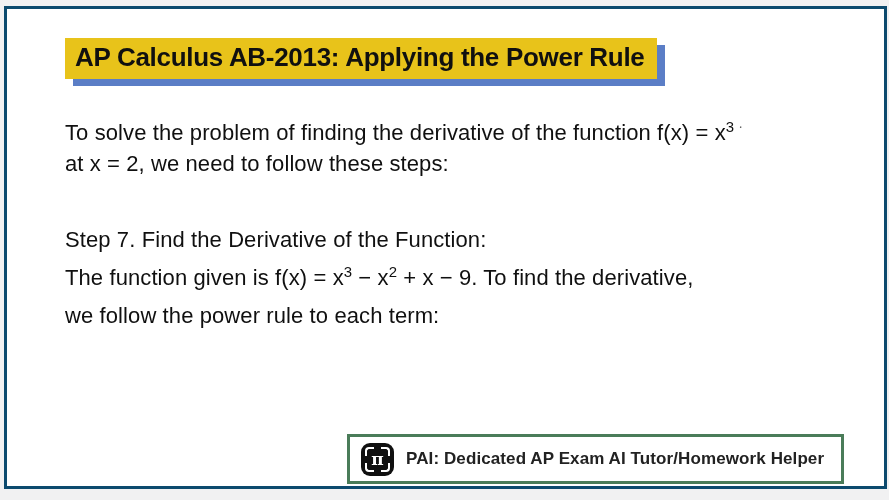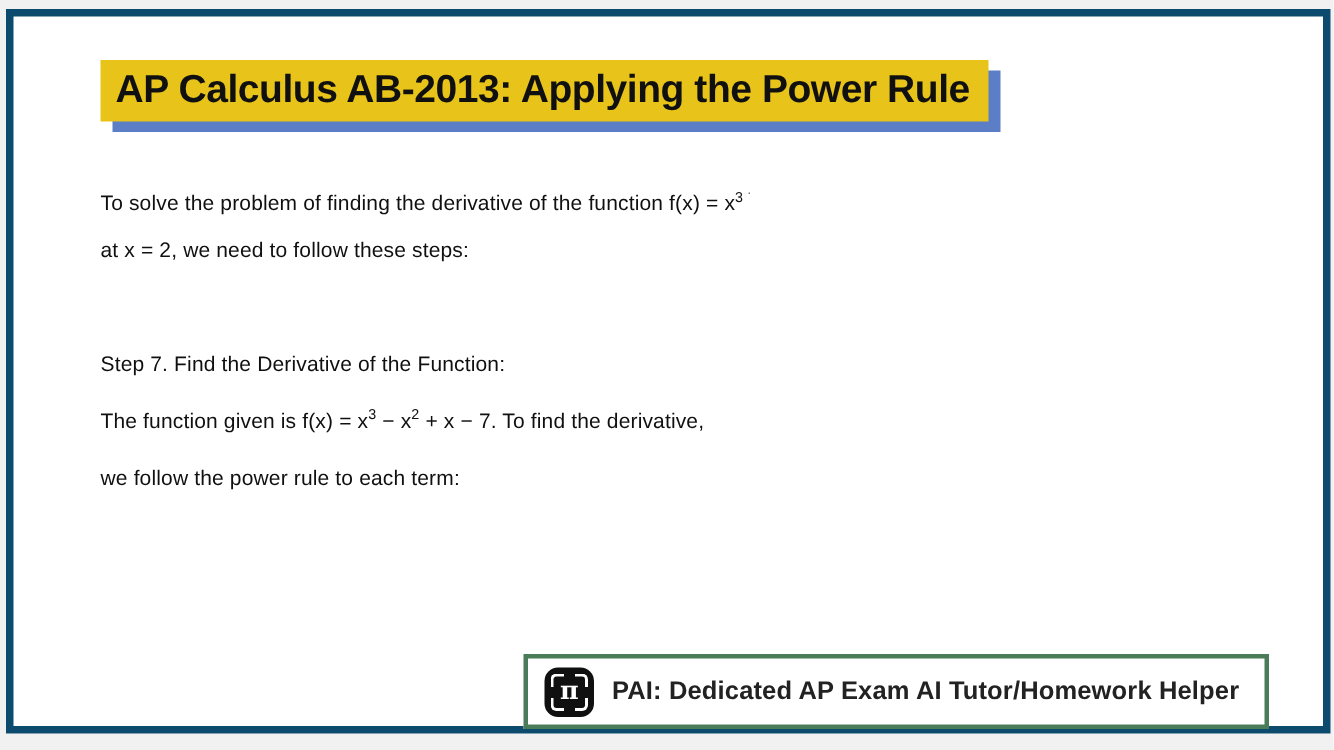--- a/index.html
+++ b/index.html
@@ -12,42 +12,42 @@
   }
   .stage {
     position: absolute;
     width: 889px; height: 500px;
     background: #f1f1f2;
   }
   .slide {
     position: absolute;
     left: 4px; top: 6px; right: 2px; bottom: 11px;
     background: #ffffff;
-    border: 5px solid #0c4a6e;
+    border: 3px solid #0c4a6e;
   }
   
   .title-box {
     position: absolute;
     left: 58px; top: 29px;
     display: inline-block;
     background: var(--highlight-yellow, #E8C31A);
     box-shadow: 8px 7px 0 var(--shadow-blue, #5B7EC6);
     padding: 4px 12px 6px 10px;
     font-size: 26px;
     font-weight: 700;
     letter-spacing: -0.3px;
     color: var(--body-text, #101010);
     white-space: nowrap;
   }
   
   .body-text {
     position: absolute;
     left: 58px; top: 98px;
     color: var(--body-text, #101010);
-    font-size: 14px;
+    font-size: 22px;
   }
   .body-text .line {
     height: 38px;
     line-height: 38px;
     white-space: nowrap;
     letter-spacing: 0.1px;
   }
   .body-text .line.spacer { height: 38px; }
   .body-text sup {
     font-size: 0.68em;
@@ -116,21 +116,21 @@
 <div class="stage">
   <div class="slide">
 
     <h1 class="title-box">AP Calculus AB-2013: Applying the Power Rule</h1>
 
     <div class="body-text">
         <div class="line"><span>To solve the problem of finding the derivative of the function f(x) = x</span><sup>3</sup><span class="muted"> ·</span></div>
         <div class="line"><span>at x = 2, we need to follow these steps:</span></div>
         <div class="line spacer"></div>
         <div class="line"><span>Step 7. Find the Derivative of the Function:</span></div>
-        <div class="line"><span>The function given is f(x) = x</span><sup>3</sup><span> − x</span><sup>2</sup><span> + x − 7. To find the derivative,</span></div>
+        <div class="line"><span>The function given is f(x) = x</span><sup>3</sup><span> − x</span><sup>2</sup><span> + x − 9. To find the derivative,</span></div>
         <div class="line"><span>we follow the power rule to each term:</span></div>
       </div>
 
     <div class="badge">
       <div class="pi-icon">
         <span class="bracket tl"></span>
         <span class="bracket tr"></span>
         <span class="bracket bl"></span>
         <span class="bracket br"></span>
         <span class="pi-glyph">π</span>

